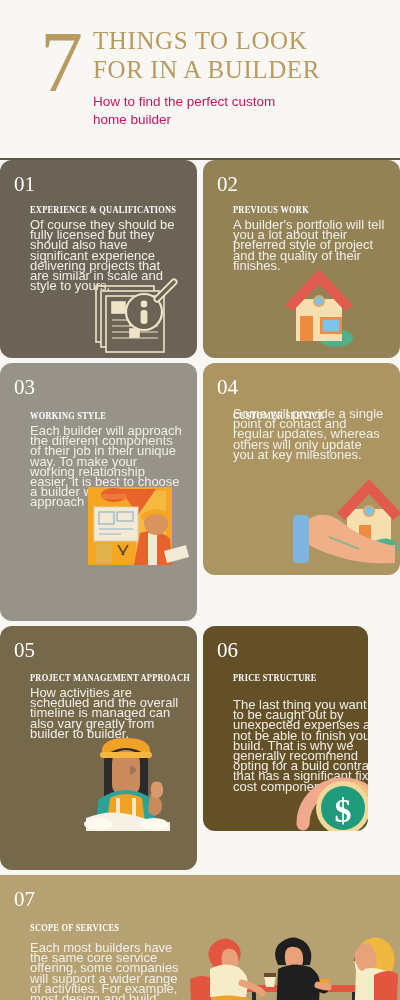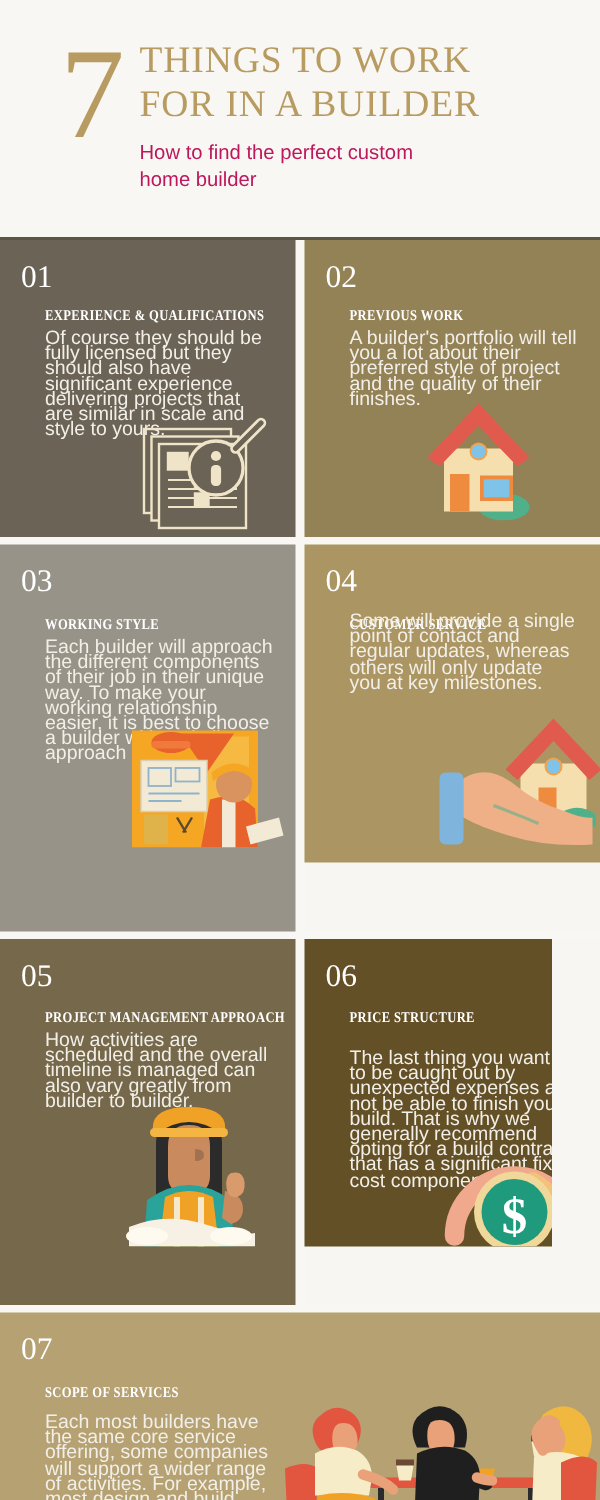--- a/index.html
+++ b/index.html
@@ -33,21 +33,21 @@
     color:#be185d;font-size:13.5px;line-height:18px;
     margin-top:9px;white-space:pre-line;
     font-family:"Liberation Sans",sans-serif;
   }
   .hdr-rule{position:absolute;left:0;right:0;bottom:0;height:2px;background:#5c5647;}
 
   
   .row{display:flex;width:400px;}
   .gap{height:5px;width:400px;background:#f8f7f3;}
   .cell{position:relative;box-sizing:border-box;overflow:hidden;}
-  .half{width:197px;}
+  .half{width:197px;border-radius:12px;}
   .spacer-col{width:6px;background:#f8f7f3;}
   .full{width:400px;}
 
   .num{
     font-family:"Liberation Serif",serif;
     color:#ffffff;font-size:21px;line-height:21px;
     position:absolute;left:14px;top:14px;font-weight:400;
   }
   .heading{
     font-family:"Liberation Serif",serif;
@@ -70,21 +70,21 @@
 </style>
 </head>
 <body>
 
 <div class="page">
 
   <div class="header">
     <div class="hdr-inner">
       <div class="big-seven">7</div>
       <div class="hdr-text">
-        <div class="hdr-title">THINGS TO WORK
+        <div class="hdr-title">THINGS TO LOOK
 FOR IN A BUILDER</div>
         <div class="hdr-sub">How to find the perfect custom
 home builder</div>
       </div>
     </div>
     <div class="hdr-rule"></div>
   </div>
 
   <div class="row">
     <div class="cell half" style="height:198px;background:#6b6355">

